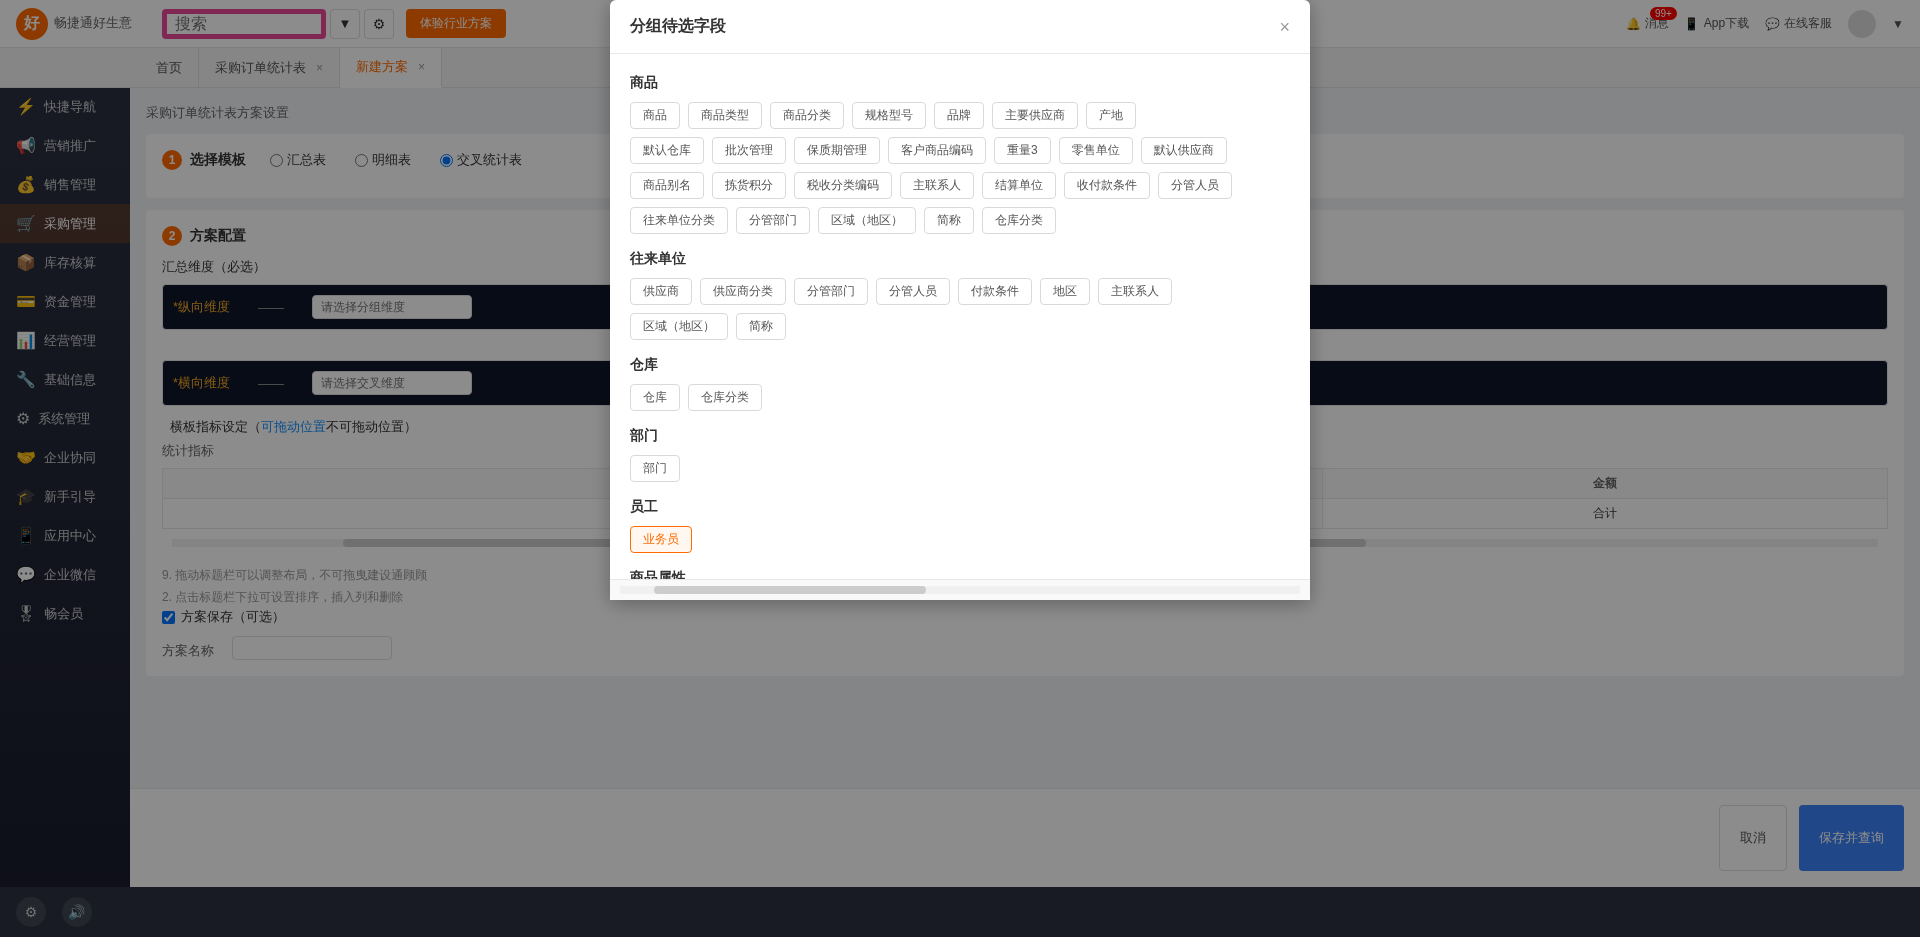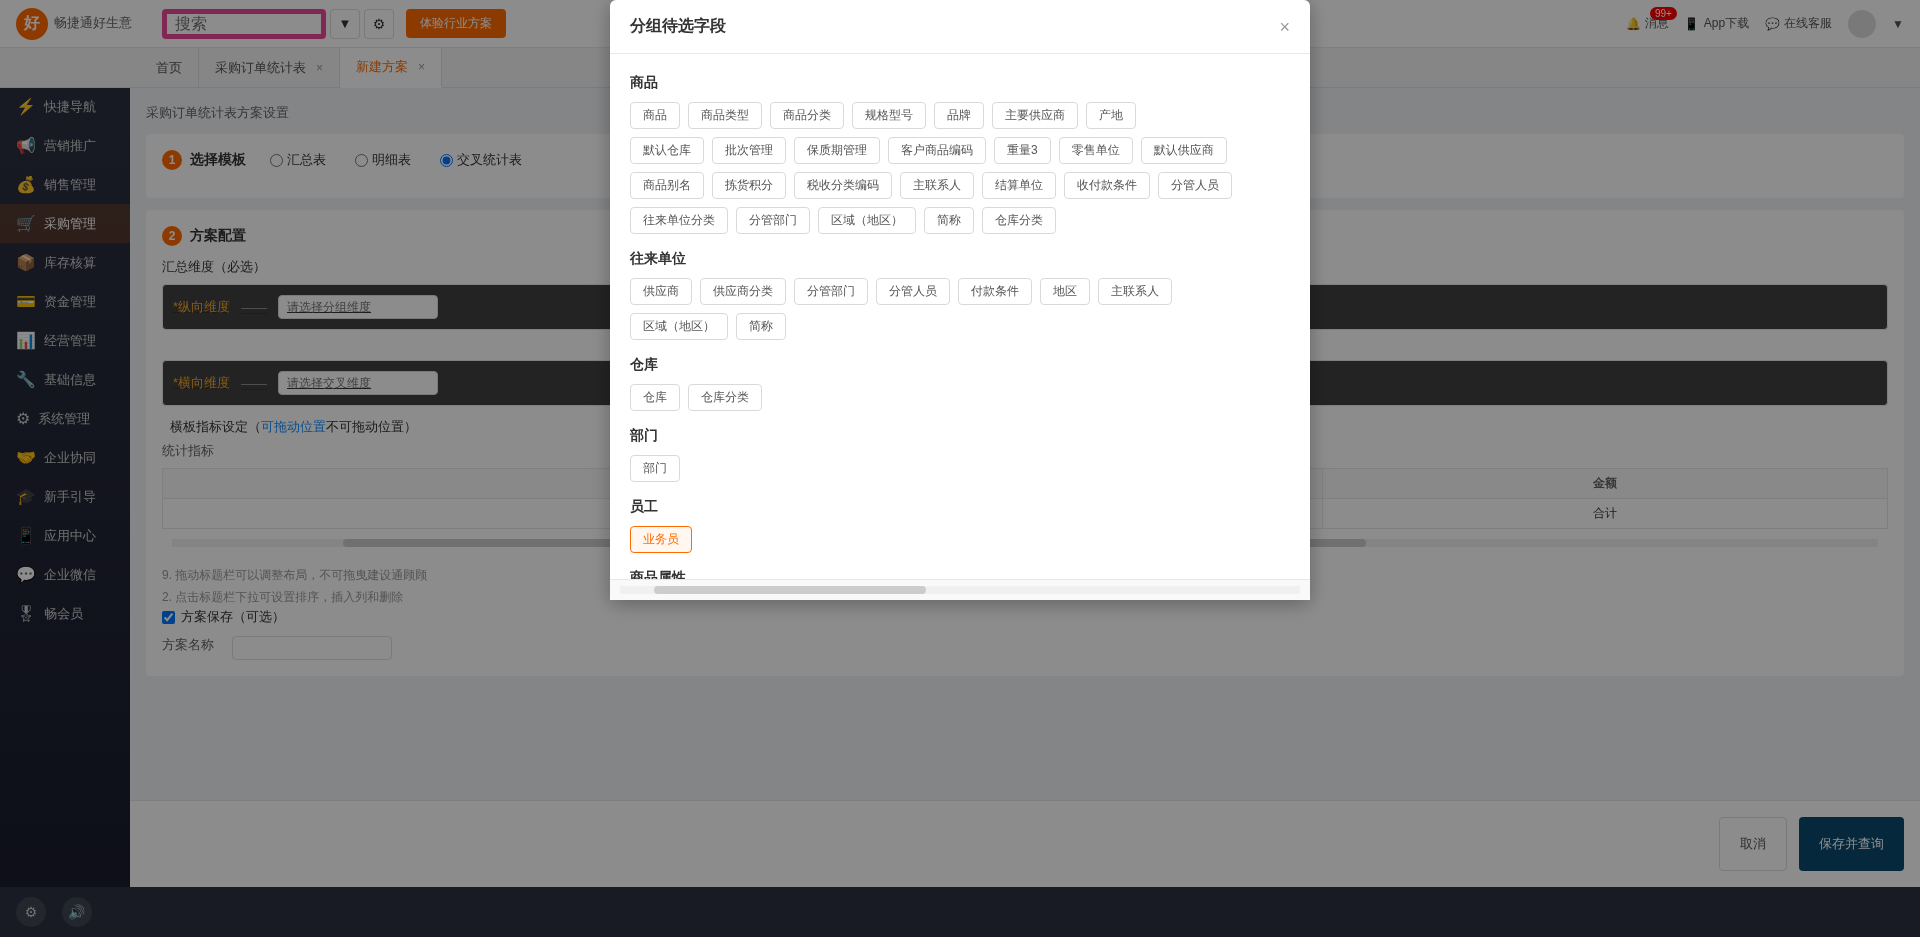--- a/index.html
+++ b/index.html
@@ -332,27 +332,26 @@
       align-items: center;
       gap: 4px;
       cursor: pointer;
       font-size: 13px;
     }
 
     
     .config-row {
       display: flex;
       align-items: center;
-      gap: 11px;
+      gap: 28px;
       margin-bottom: 10px;
       padding: 10px;
       border: 1px solid #e8e8e8;
       border-radius: 4px;
-      background: #404040;
-      text-decoration: underline;
+      background: #0f172a;
     }
     .config-input {
       border: 1px solid #ddd;
       border-radius: 4px;
       padding: 4px 8px;
       font-size: 12px;
       width: 160px;
       color: #999;
     }
     .stat-table {
@@ -409,25 +408,25 @@
     .btn-cancel {
       border: 1px solid #ddd;
       background: #fff;
       border-radius: 4px;
       padding: 7px 20px;
       font-size: 13px;
       cursor: pointer;
       color: #555;
     }
     .btn-primary {
-      background: #0c4a6e;
+      background: #3b82f6;
       color: #fff;
       border: none;
       border-radius: 4px;
-      padding: 18px 20px;
+      padding: 24px 20px;
       font-size: 13px;
       cursor: pointer;
     }
     .horizontal-scrollbar {
       height: 8px;
       background: #f0f0f0;
       margin: 4px 10px;
     }
     .horizontal-scrollbar-thumb {
       height: 8px;
@@ -618,21 +617,21 @@
       </div>
     </div>
     <div class="tips-text">
       <div>9. 拖动标题栏可以调整布局，不可拖曳建设通顾顾</div>
       <div>2. 点击标题栏下拉可设置排序，插入列和删除</div>
     </div>
     <div class="checkbox-row">
       <input type="checkbox" checked="" style="">
       <span>方案保存（可选）</span>
     </div>
-    <div style="display:flex;align-items:flex-start;">
+    <div style="display:flex;align-items:flex-end;">
       <span style="font-size:13px;color:#666;width:60px;">方案名称</span>
       <input class="scheme-input" type="text" style="">
     </div>
   </div>
 </div>
 
 <div class="overlay">
   <div class="dialog">
     <div class="dialog-header">
       <span class="dialog-title">分组待选字段</span>

